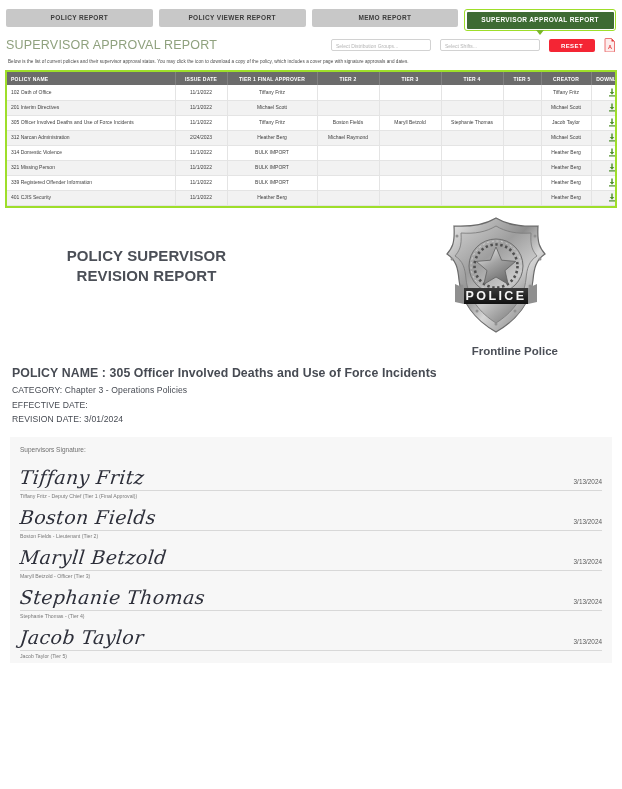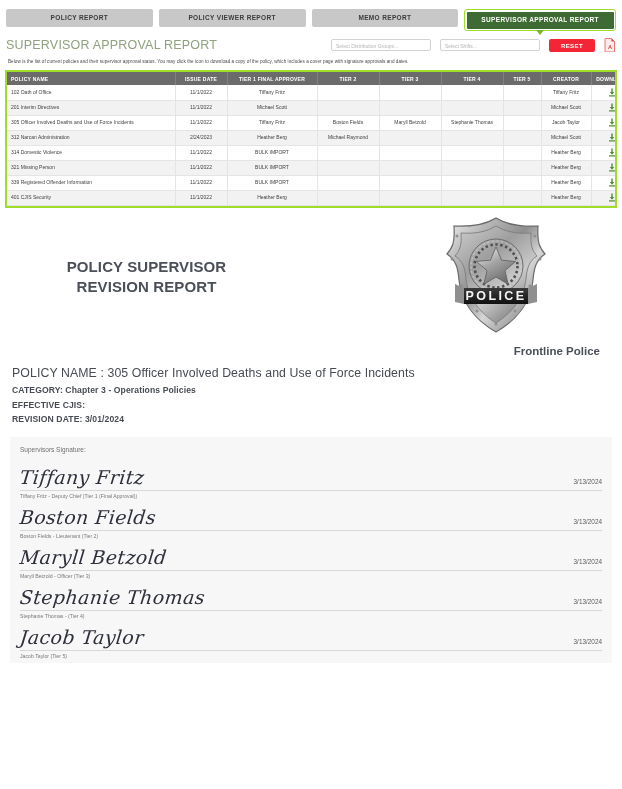--- a/index.html
+++ b/index.html
@@ -181,50 +181,50 @@
     padding: 0 14px;
     min-height: 125px;
   }
   .doc-heading {
     font-size: 15px;
     font-weight: bold;
     color: #4b4f57;
     line-height: 20px;
     text-align: center;
     width: 265px;
-    margin-top: 43px;
+    margin-top: 32px;
     letter-spacing: 0.1px;
   }
   .badge-holder {
     margin-left: auto;
     margin-right: 58px;
     margin-top: 0px;
     text-align: right;
   }
   .agency {
     text-align: right;
-    padding-right: 22px;
+    padding-right: 64px;
     font-size: 11.5px;
     font-weight: bold;
     color: #4b4f57;
     margin-top: 2px;
   }
   .meta {
     padding: 9px 12px 0 12px;
   }
   .meta .policy-name-line {
     font-size: 12.3px;
-    font-weight: normal;
+    font-weight: bold;
     color: #474b53;
     margin-bottom: 5px;
     letter-spacing: 0.1px;
   }
   .meta .row {
     font-size: 8.6px;
-    font-weight: bold;
+    font-weight: normal;
     color: #474b53;
     margin-bottom: 4.5px;
     letter-spacing: 0.1px;
   }
 
   
   .sig-panel {
     margin: 13px 10px 0 10px;
     background: #f7f7f7;
     padding: 9px 10px 4px 10px;
@@ -492,21 +492,21 @@
         <text x="54" y="86" font-size="12.5" font-weight="bold" fill="#f4f4f4" text-anchor="middle" letter-spacing="2.4" font-family="Liberation Sans, sans-serif">POLICE</text>
       </svg>
     </div>
   </div>
 
   <div class="agency">Frontline Police</div>
 
   <div class="meta">
     <div class="policy-name-line">POLICY NAME : 305 Officer Involved Deaths and Use of Force Incidents</div>
     <div class="row">CATEGORY: Chapter 3 - Operations Policies</div>
-    <div class="row">EFFECTIVE CJIS:</div>
+    <div class="row">EFFECTIVE DATE:</div>
     <div class="row">REVISION DATE: 3/01/2024</div>
   </div>
 
   <div class="sig-panel">
     <div class="sig-panel-title">Supervisors Signature:</div>
     <div id="sig-list">
         <div class="sig-block">
           <div class="sig-row">
             <div class="sig-name">Tiffany Fritz</div>
             <div class="sig-date">3/13/2024</div>

